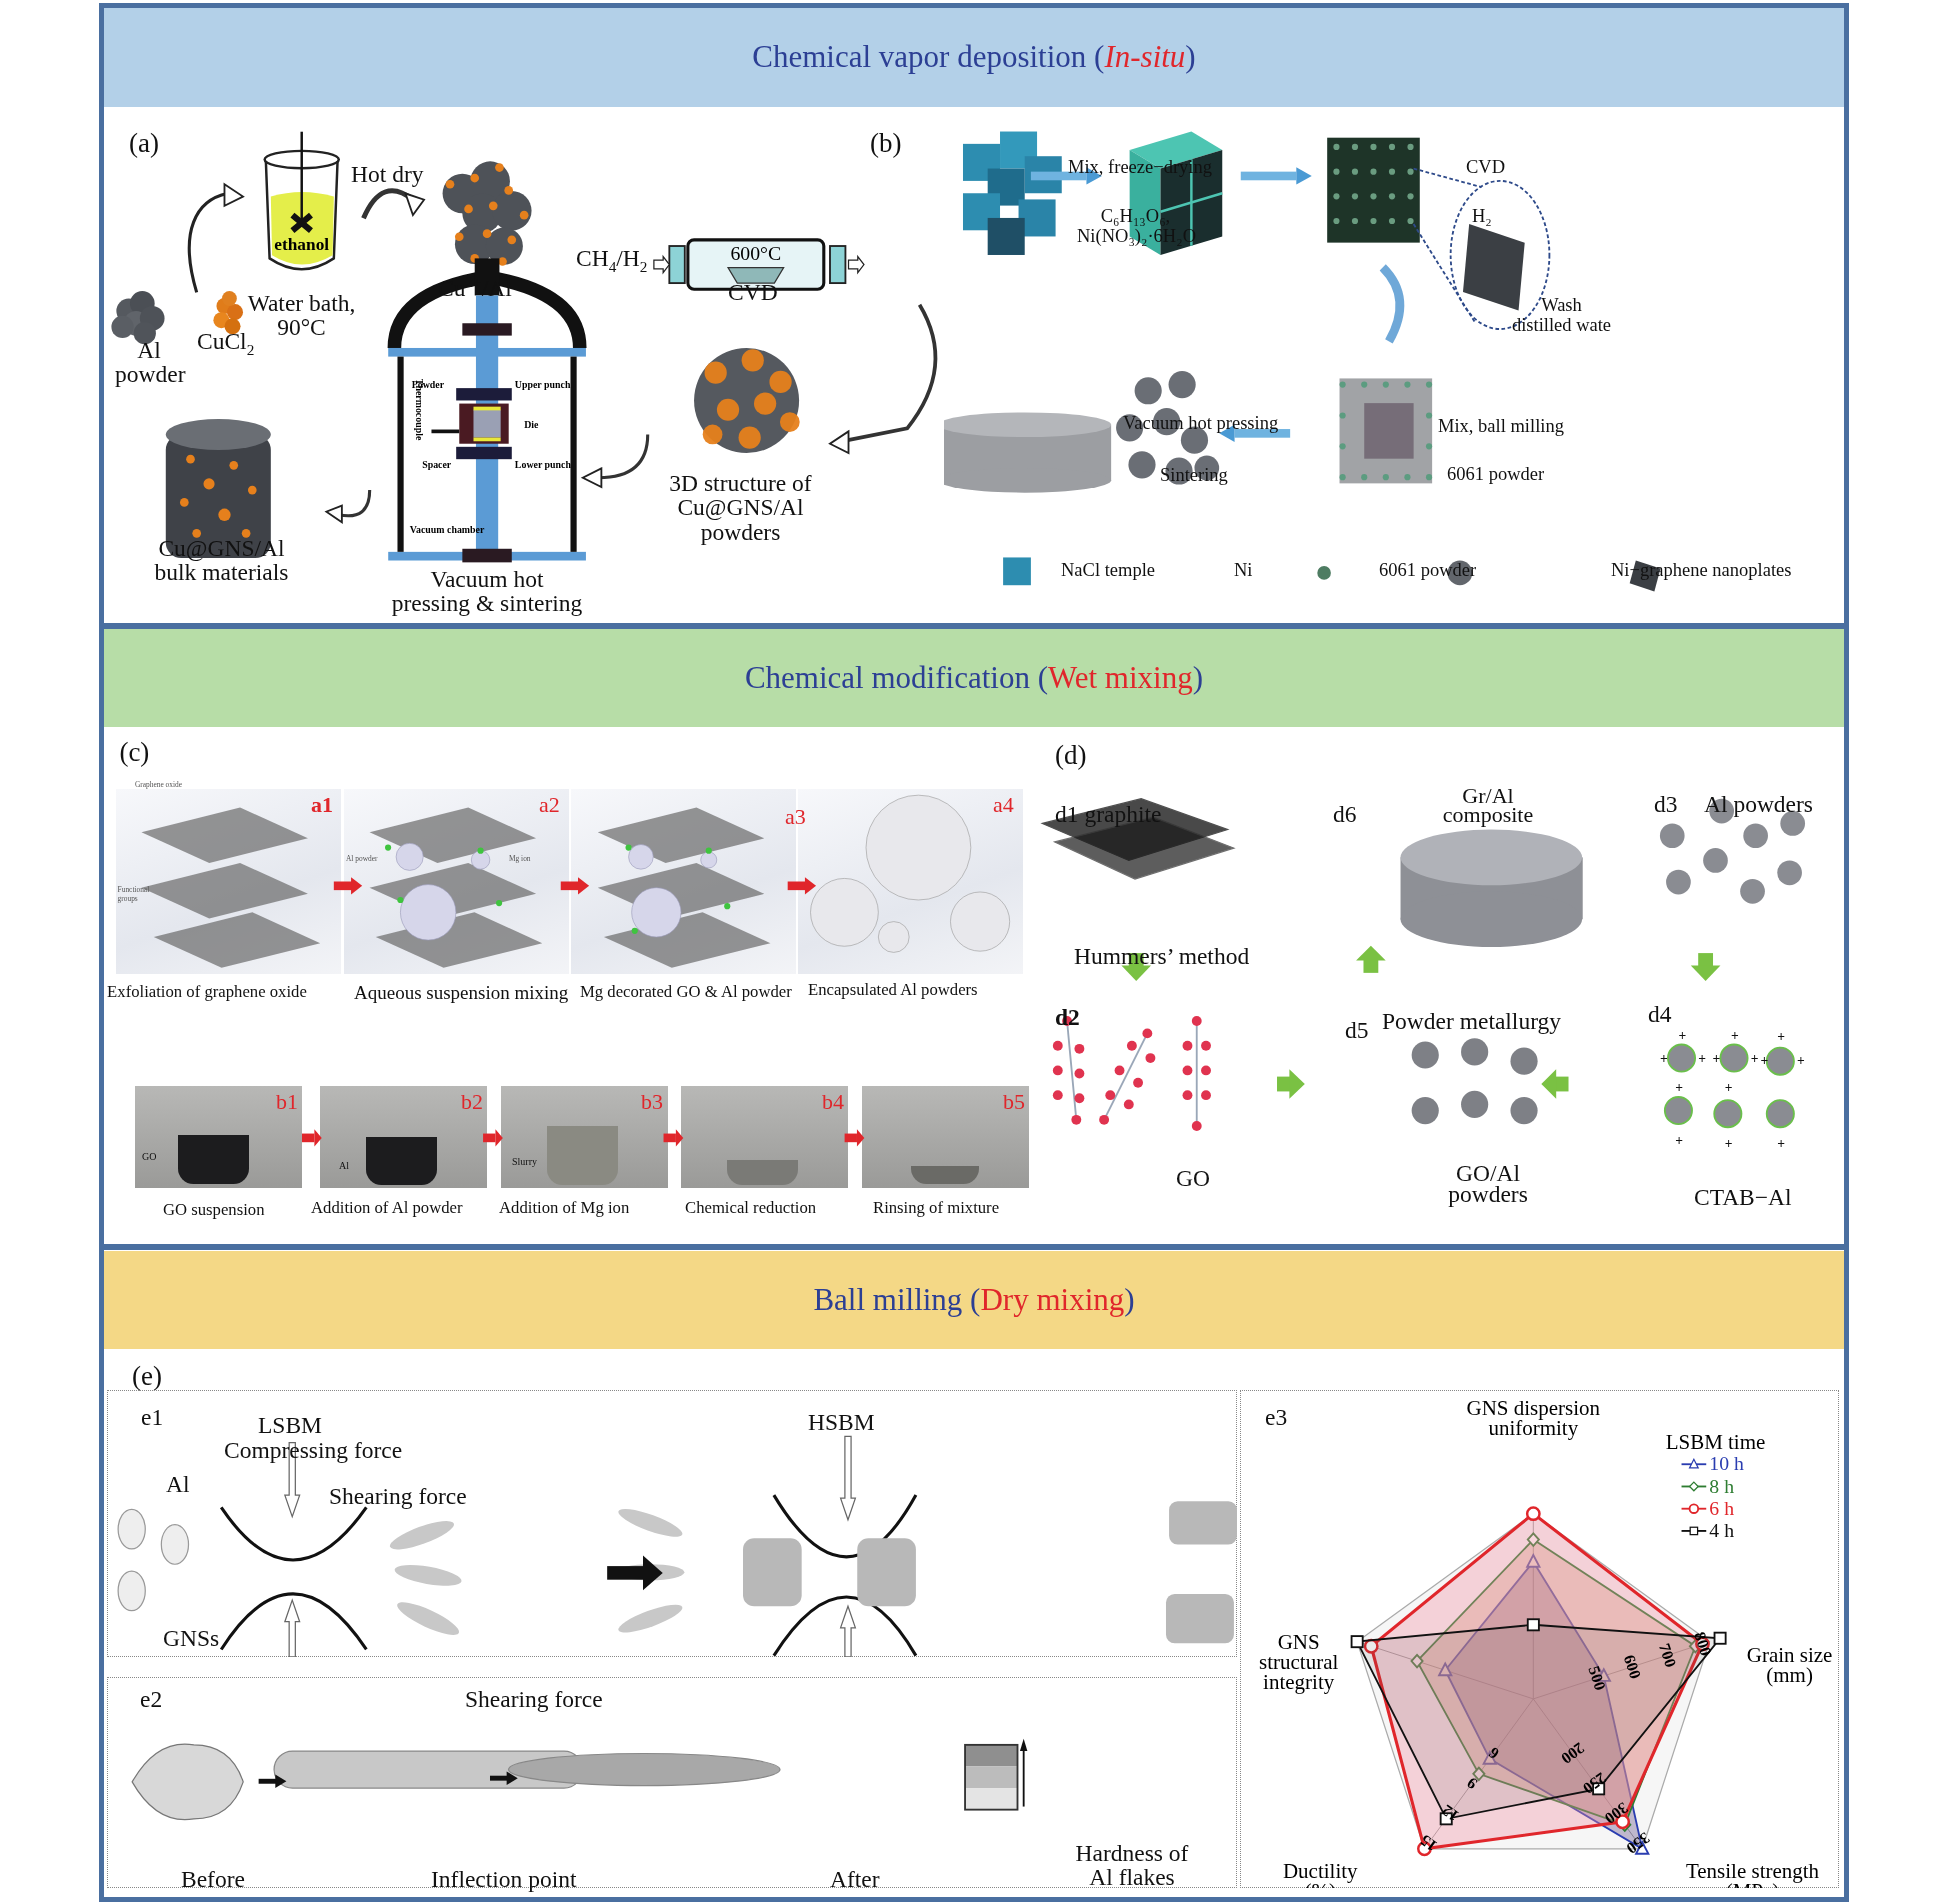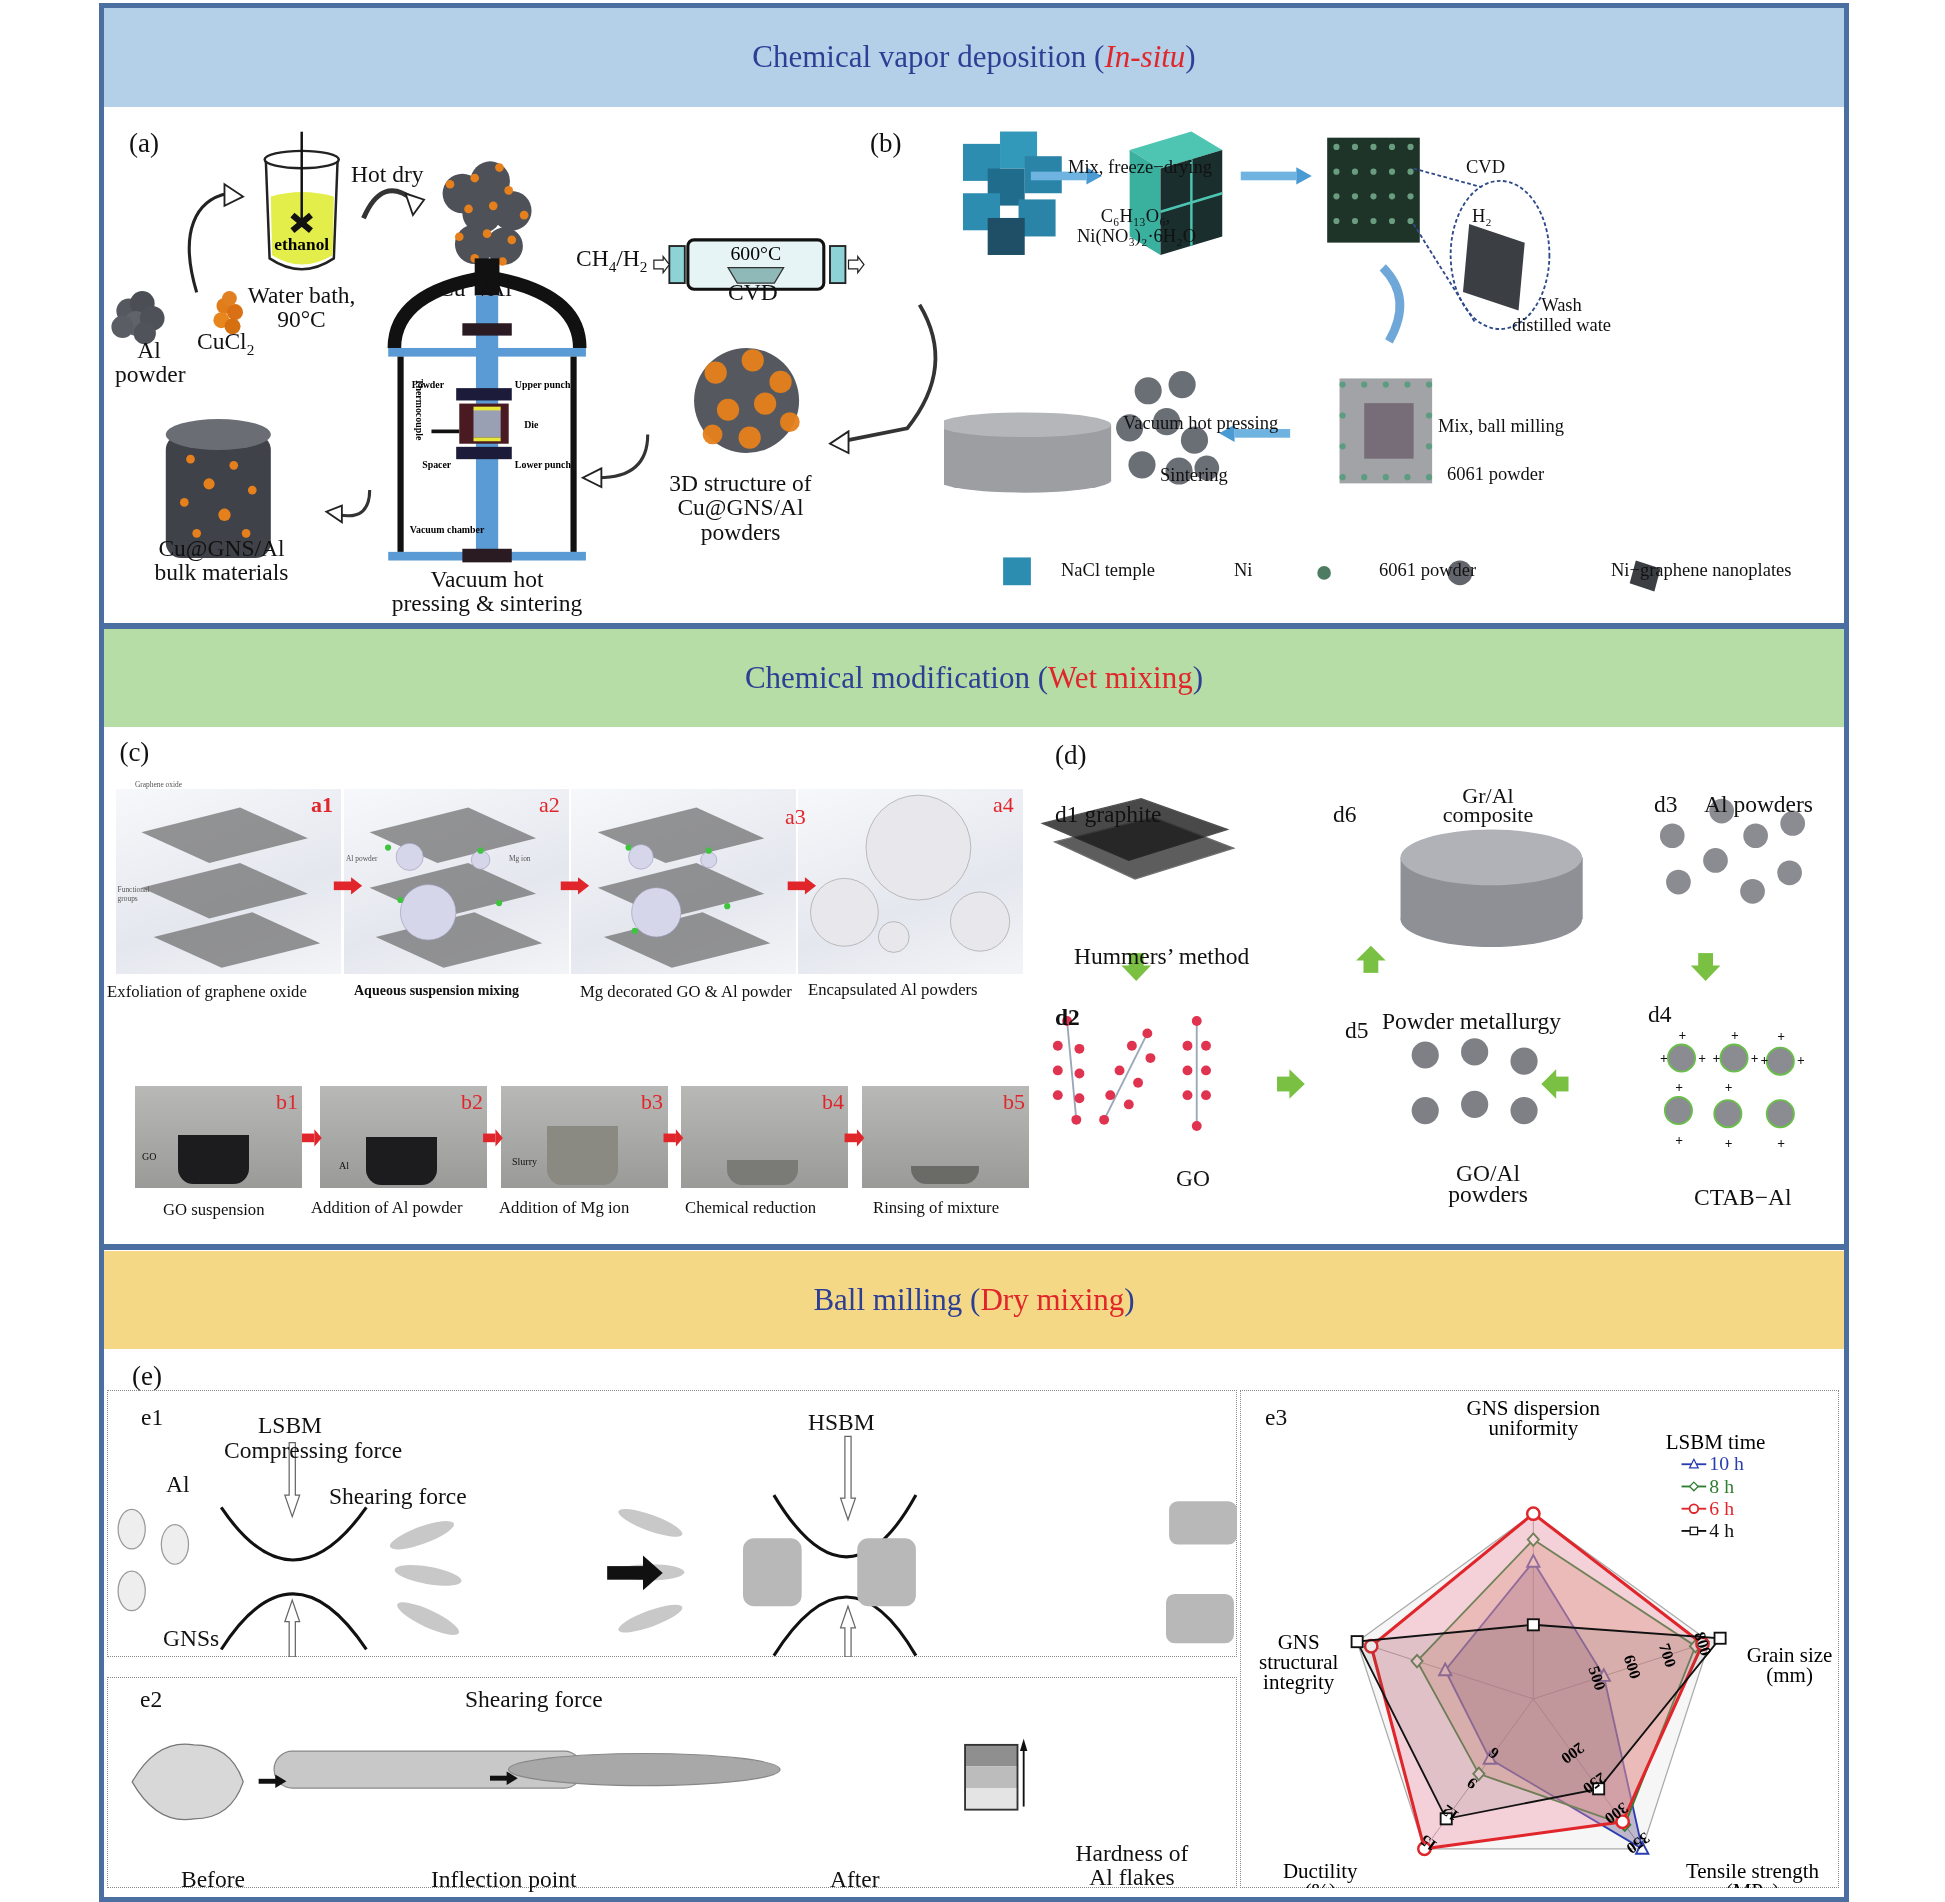--- a/index.html
+++ b/index.html
@@ -162,21 +162,21 @@
           <circle cx="195" cy="660" r="10"></circle>
           <circle cx="150" cy="690" r="7"></circle>
           <circle cx="230" cy="690" r="7"></circle>
       </g>
     </g>
   </svg>
 
   <div class="lbl" style="left:11px;top:330px;width:68px;"><span style="white-space:pre-line">Al
 powder</span></div>
   <div class="lbl" style="left:93px;top:321px;"><span>CuCl</span><sub>2</sub></div>
-  <div class="lbl" style="left:142px;top:275px;width:111px;">
+  <div class="lbl" style="left:142px;top:283px;width:111px;">
       <div>Water bath,</div>
       <div>90°C</div>
     </div>
   <div class="lbl" style="left:247px;top:154px;">Hot dry</div>
   <div class="lbl" style="left:334px;top:266px;"><span>Cu</span><sup>2+</sup><span>/Al</span></div>
   <div class="lbl" style="left:472px;top:238px;"><span>CH</span><sub>4</sub><span>/H</span><sub>2</sub></div>
   <div class="lbl" style="left:624px;top:272px;">CVD</div>
   <div class="lbl" style="left:556px;top:463px;width:161px;">
     <div>3D structure of</div>
       <div>Cu@GNS/Al</div>
@@ -376,21 +376,21 @@
   <div class="redlbl" style="left:207px;top:784px;font-weight:bold;">a1</div>
   <div class="redlbl" style="left:435px;top:784px;">a2</div>
   <div class="redlbl" style="left:681px;top:784px;margin-top:12px;">a3</div>
   <div class="redlbl" style="left:889px;top:784px;">a4</div>
   <div class="abs" style="left:31px;top:772px;font-size:7.4px;color:#555;">Graphene oxide</div>
   <div class="abs" style="left:13.6px;top:877px;font-size:7.4px;color:#555;white-space:pre-line;">Functional
 groups</div>
   <div class="abs" style="left:242px;top:846px;font-size:7.4px;color:#555;">Al powder</div>
   <div class="abs" style="left:405px;top:846px;font-size:7.4px;color:#555;">Mg ion</div>
   <div class="lbl-s" style="left:3.1px;top:975px;font-size:16.7px;">Exfoliation of graphene oxide</div>
-  <div class="lbl-s" style="left:250px;top:975px;font-size:14px;font-weight:bold;">Aqueous suspension mixing</div>
+  <div class="lbl-s" style="left:250px;top:975px;font-size:19px;">Aqueous suspension mixing</div>
   <div class="lbl-s" style="left:476px;top:975px;font-size:16.7px;">Mg decorated GO &amp; Al powder</div>
   <div class="lbl-s" style="left:704px;top:973px;font-size:16.7px;">Encapsulated Al powders</div>
 
   <div class="photo" style="left:31px;top:1078px;width:167px;height:102px;">
       <div class="abs" style="left:43px;top:49px;width:71px;height:49px;background:#1c1c1e;border-radius:0 0 15.4px 15.4px;"></div>
     </div>
   <div class="photo" style="left:216px;top:1078px;width:167px;height:102px;">
       <div class="abs" style="left:46px;top:51px;width:71px;height:48px;background:#1c1c1e;border-radius:0 0 15.4px 15.4px;"></div>
     </div>
   <div class="photo" style="left:397px;top:1078px;width:167px;height:102px;">

